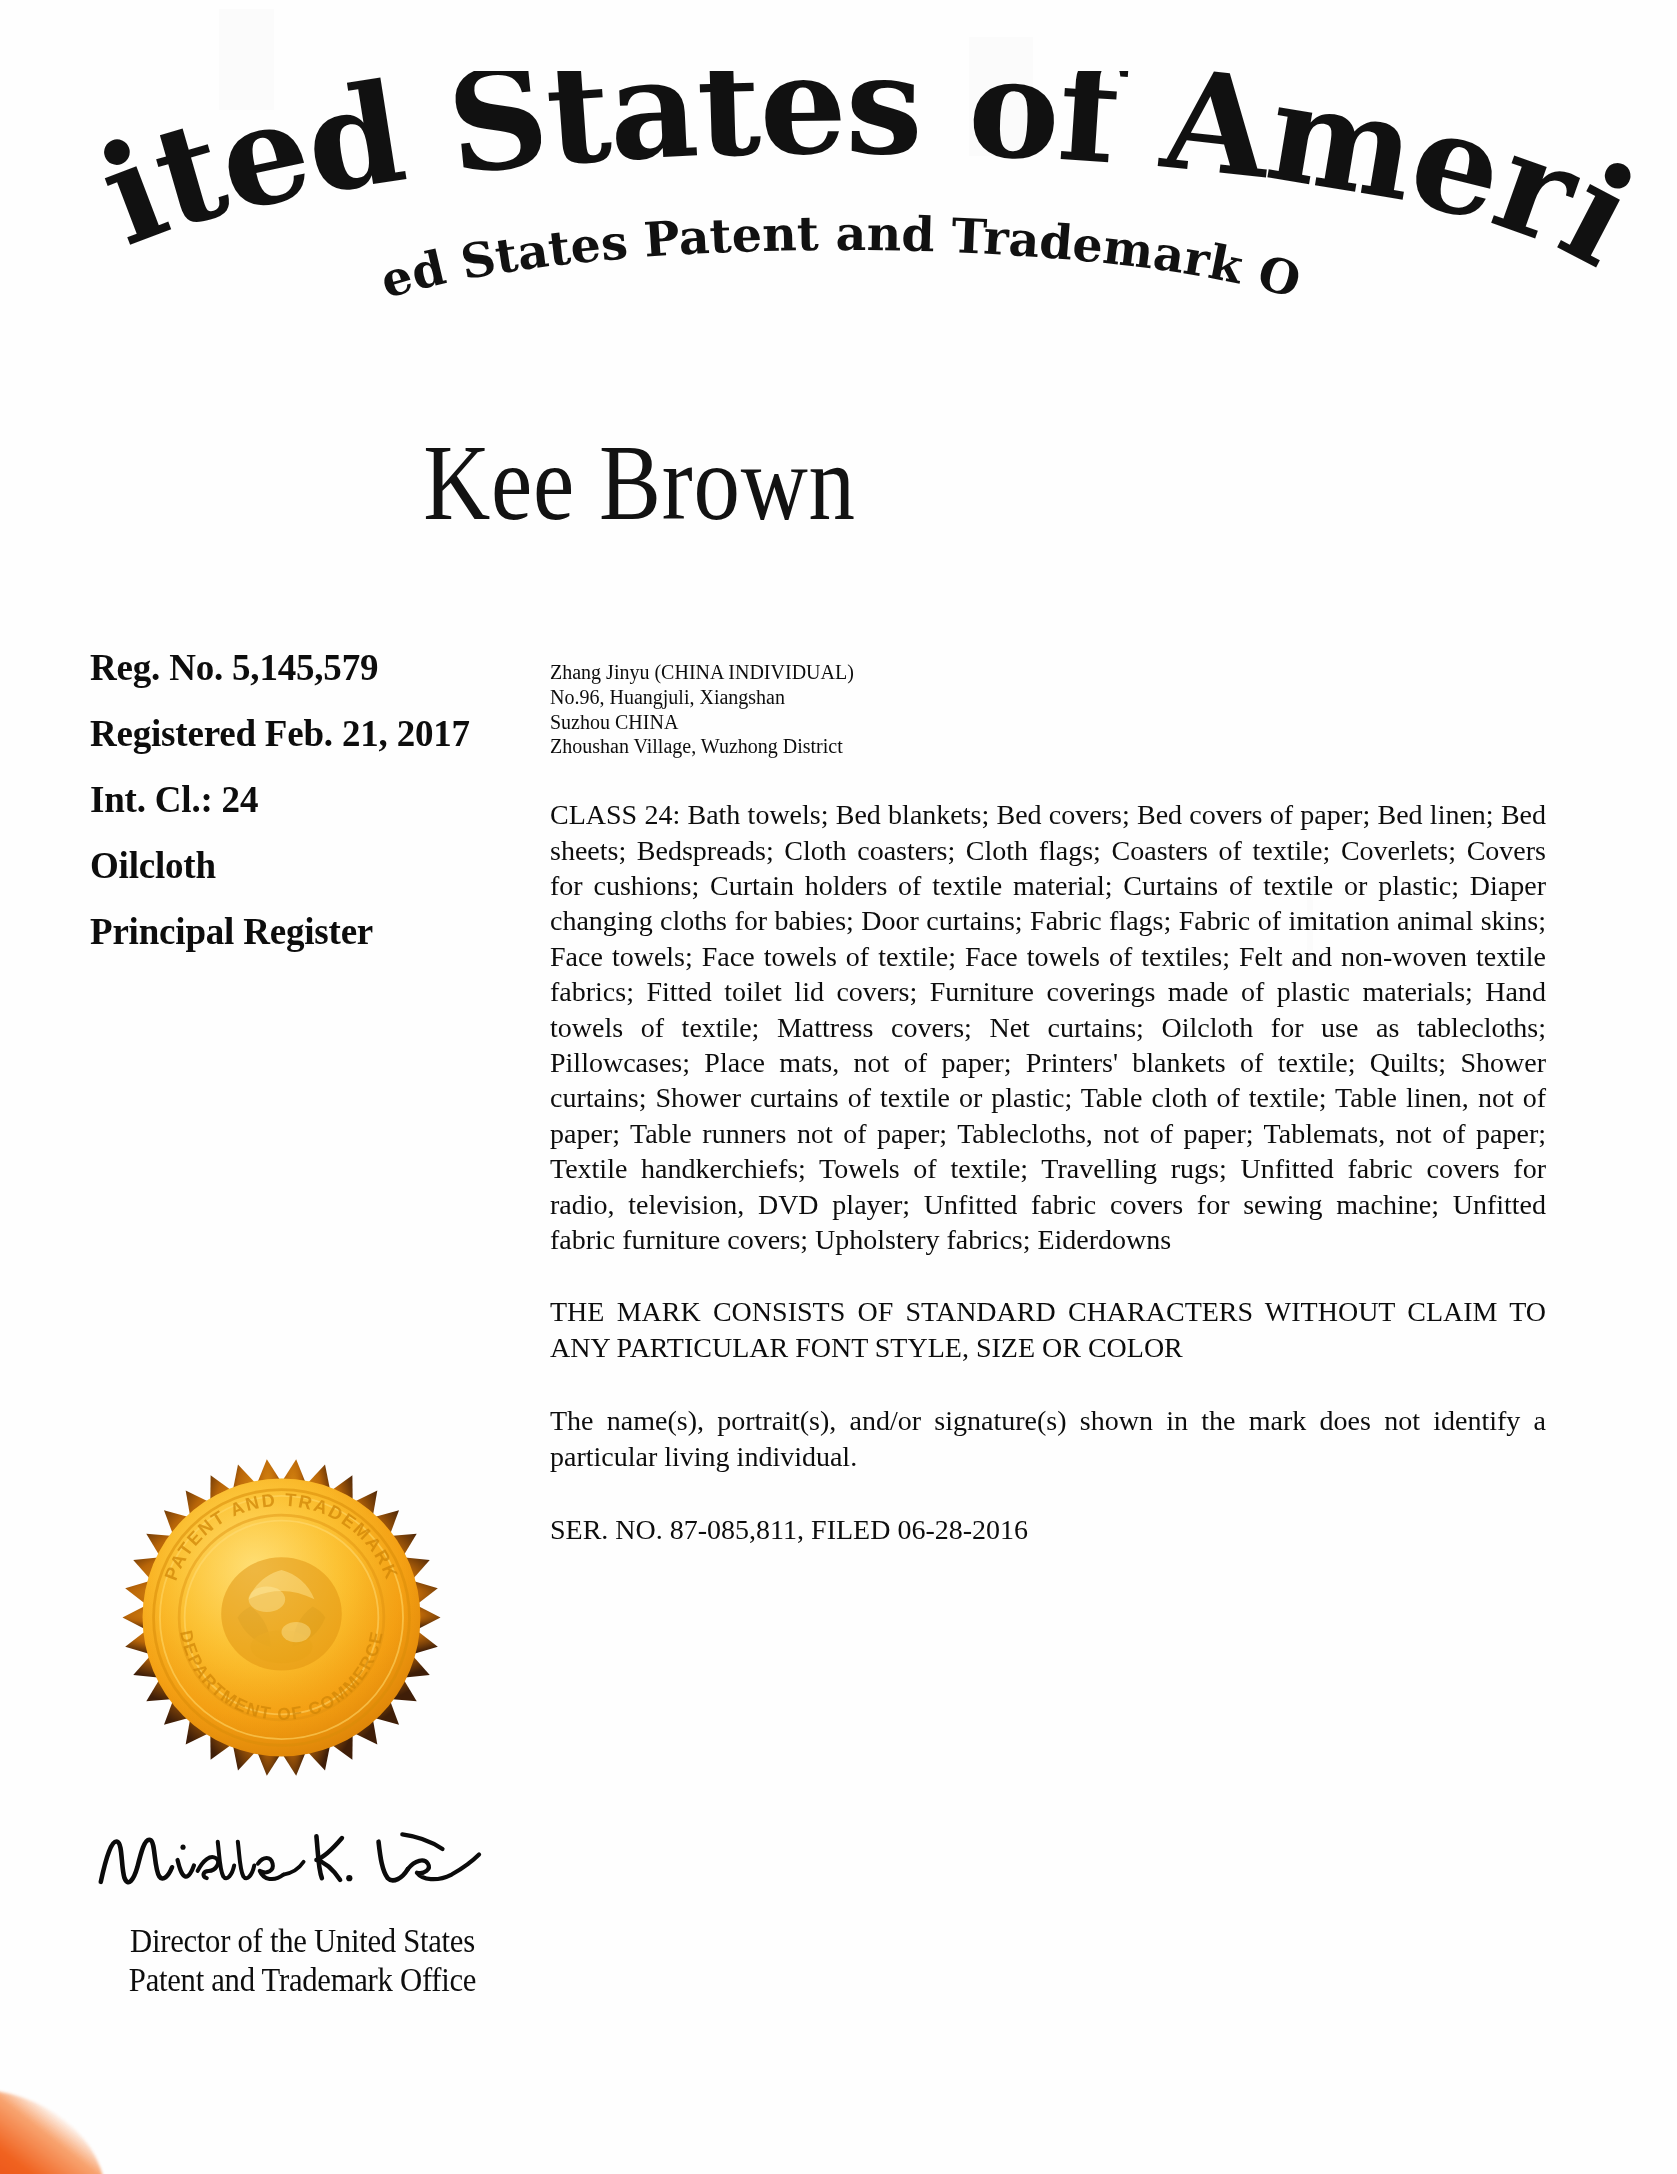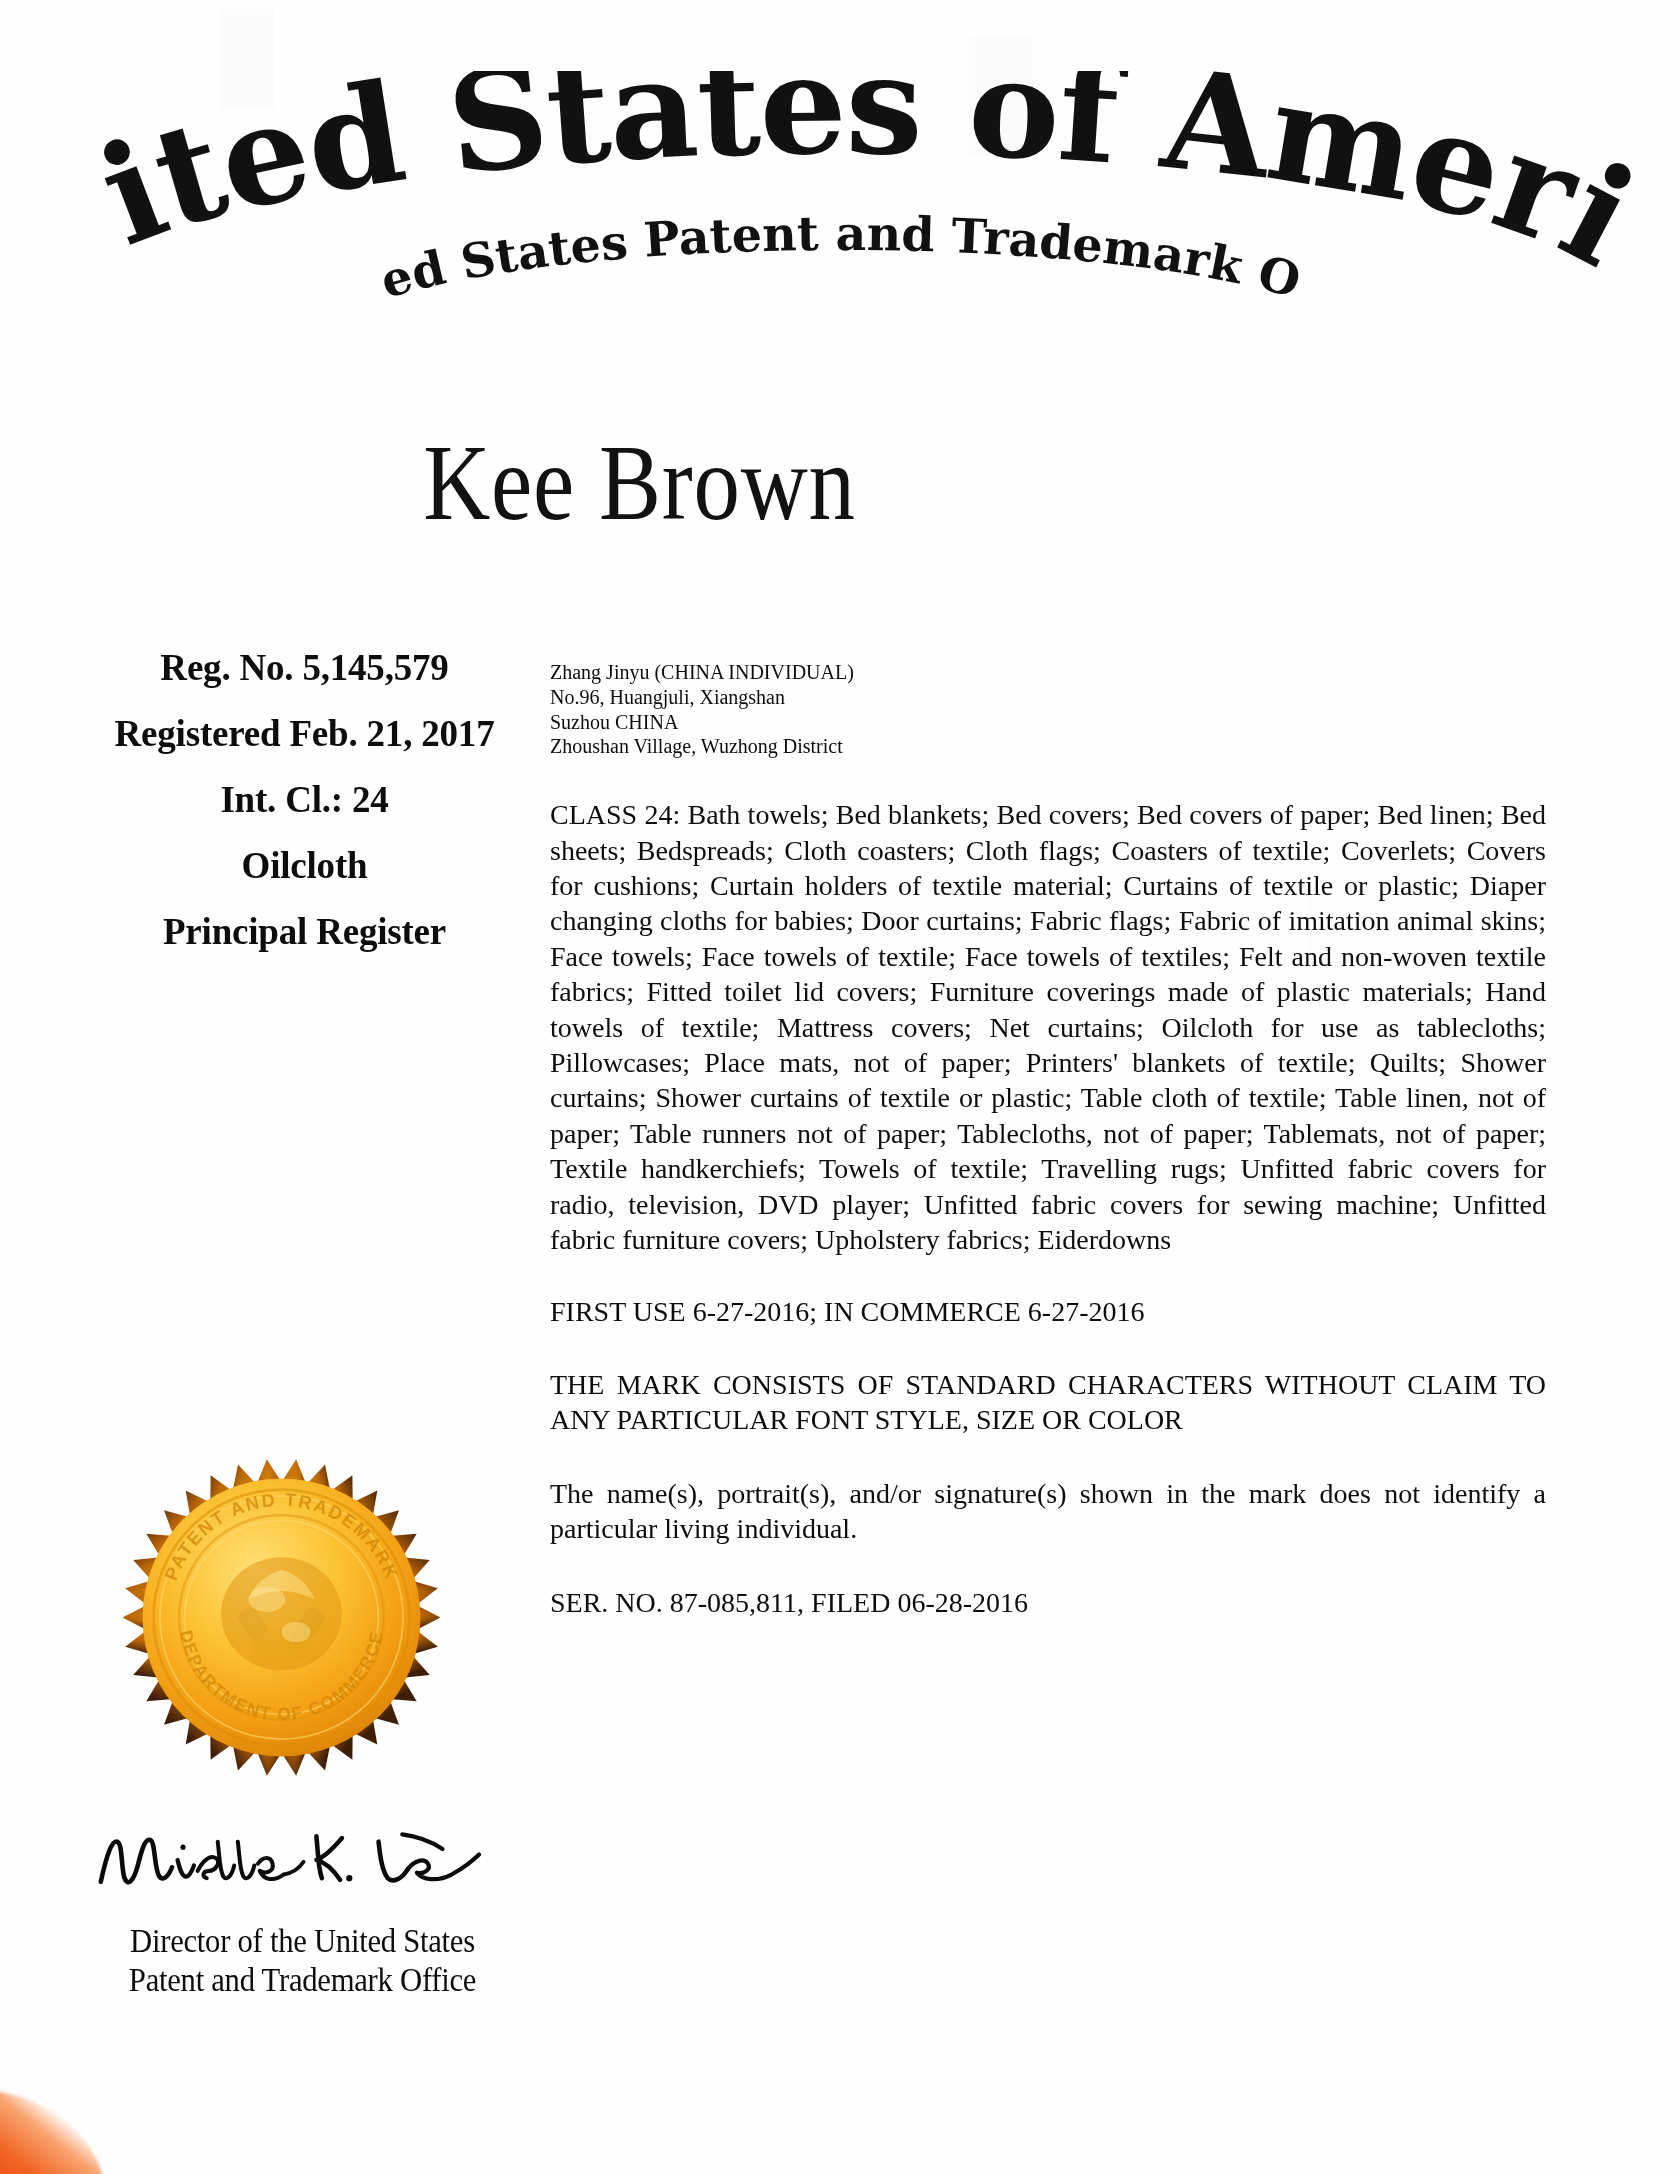--- a/index.html
+++ b/index.html
@@ -80,21 +80,20 @@
     top: 649px;
     width: 429px;
   }
   .meta-line {
     font-size: 37px;
     line-height: 1.0;
     font-weight: 700;
     margin-bottom: 29px;
     white-space: nowrap;
     letter-spacing: -0.2px;
-    text-align: center;
   }
   .meta-line:last-child { margin-bottom: 0; }
 
   
   #body-column {
     position: absolute;
     left: 550px;
     top: 660px;
     width: 996px;
   }
@@ -188,21 +187,20 @@
 
     <div>
       <div class="owner-line">Zhang Jinyu (CHINA INDIVIDUAL)</div>
       <div class="owner-line">No.96, Huangjuli, Xiangshan</div>
       <div class="owner-line">Suzhou CHINA</div>
       <div class="owner-line">Zhoushan Village, Wuzhong District</div>
     </div>
 
     <p class="para" id="goods-para">CLASS 24: Bath towels; Bed blankets; Bed covers; Bed covers of paper; Bed linen; Bed sheets; Bedspreads; Cloth coasters; Cloth flags; Coasters of textile; Coverlets; Covers for cushions; Curtain holders of textile material; Curtains of textile or plastic; Diaper changing cloths for babies; Door curtains; Fabric flags; Fabric of imitation animal skins; Face towels; Face towels of textile; Face towels of textiles; Felt and non-woven textile fabrics; Fitted toilet lid covers; Furniture coverings made of plastic materials; Hand towels of textile; Mattress covers; Net curtains; Oilcloth for use as tablecloths; Pillowcases; Place mats, not of paper; Printers' blankets of textile; Quilts; Shower curtains; Shower curtains of textile or plastic; Table cloth of textile; Table linen, not of paper; Table runners not of paper; Tablecloths, not of paper; Tablemats, not of paper; Textile handkerchiefs; Towels of textile; Travelling rugs; Unfitted fabric covers for radio, television, DVD player; Unfitted fabric covers for sewing machine; Unfitted fabric furniture covers; Upholstery fabrics; Eiderdowns</p>
 
-    <p class="para" id="first-use">FIRST USE 6-27-2016; IN COMMERCE 6-27-2016</p>
 
     <p class="para" id="standard-chars">THE MARK CONSISTS OF STANDARD CHARACTERS WITHOUT CLAIM TO ANY PARTICULAR FONT STYLE, SIZE OR COLOR</p>
 
     <p class="para" id="name-statement">The name(s), portrait(s), and/or signature(s) shown in the mark does not identify a particular living individual.</p>
 
     <div id="ser-block">
       <div class="ser-line">SER. NO. 87-085,811, FILED 06-28-2016</div>
     </div>
 
   </div>

